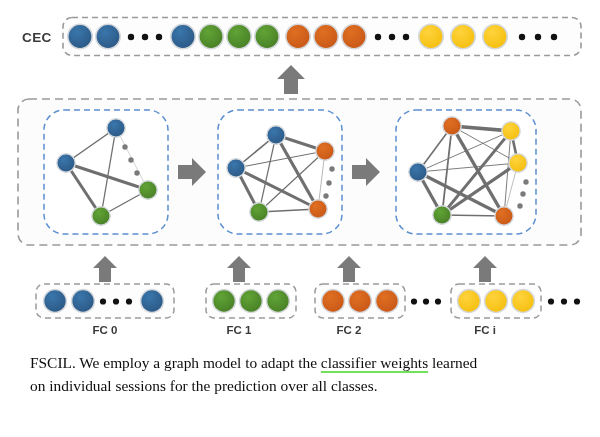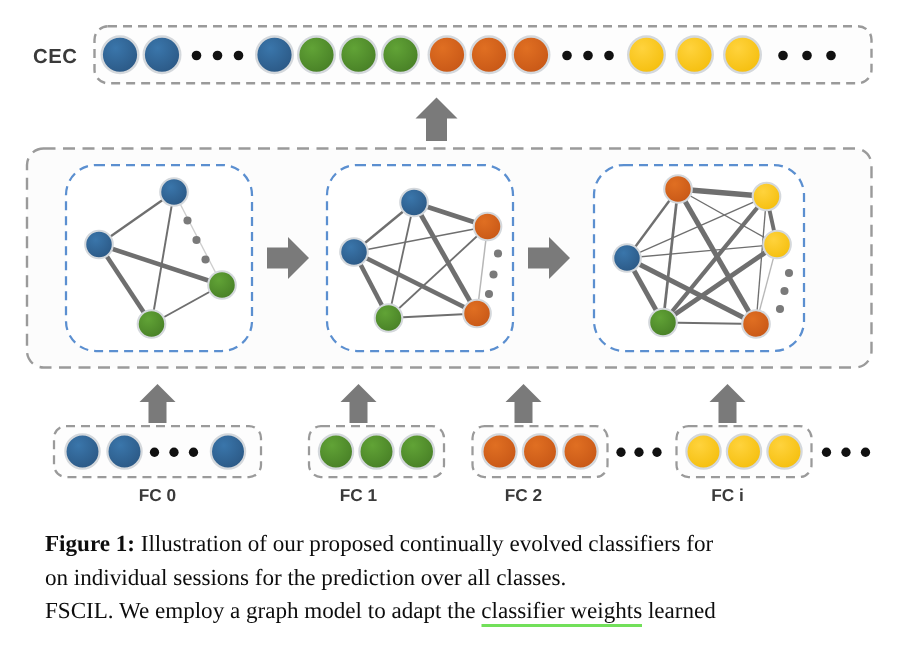--- a/index.html
+++ b/index.html
@@ -231,16 +231,15 @@
   <g fill="#111">
     <circle cx="551" cy="301.5" r="3.1"></circle>
     <circle cx="564" cy="301.5" r="3.1"></circle>
     <circle cx="577" cy="301.5" r="3.1"></circle>
   </g>
   <text x="485" y="334" text-anchor="middle" font-family="Liberation Sans, sans-serif" font-size="11.5" font-weight="bold" fill="#3a3a3a">FC i</text>
 </svg>
 </div>
 
 <div id="caption">
-  <span class="cap-line"><b>Figure 1:</b><span> Illustration of our proposed continually evolved classifiers for</span></span>
+  <span class="cap-line"><span>FSCIL. We employ a graph model to adapt the </span><span class="hl">classifier weights</span><span> learned</span></span>
   <span class="cap-line">on individual sessions for the prediction over all classes.</span>
-  <span class="cap-line"><span>FSCIL. We employ a graph model to adapt the </span><span class="hl">classifier weights</span><span> learned</span></span>
 </div>
 
 </body></html>

